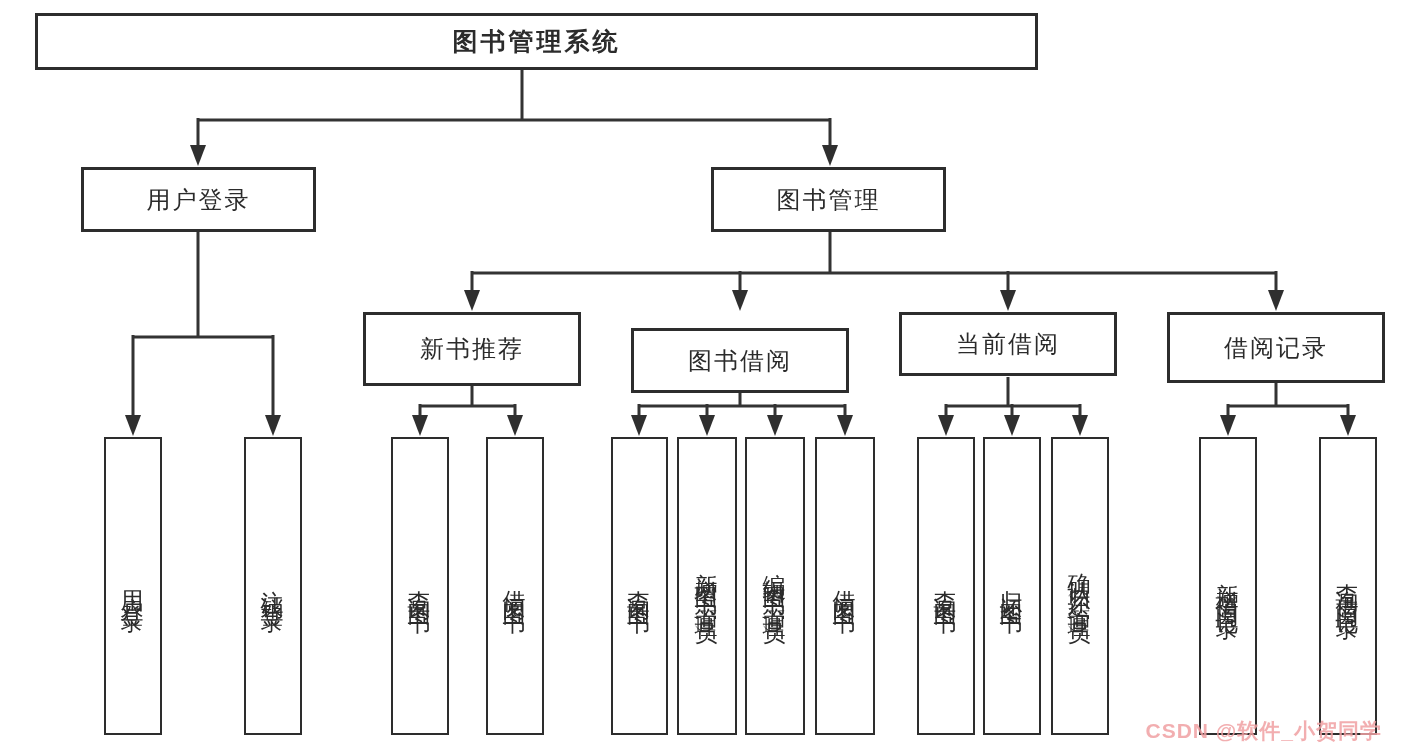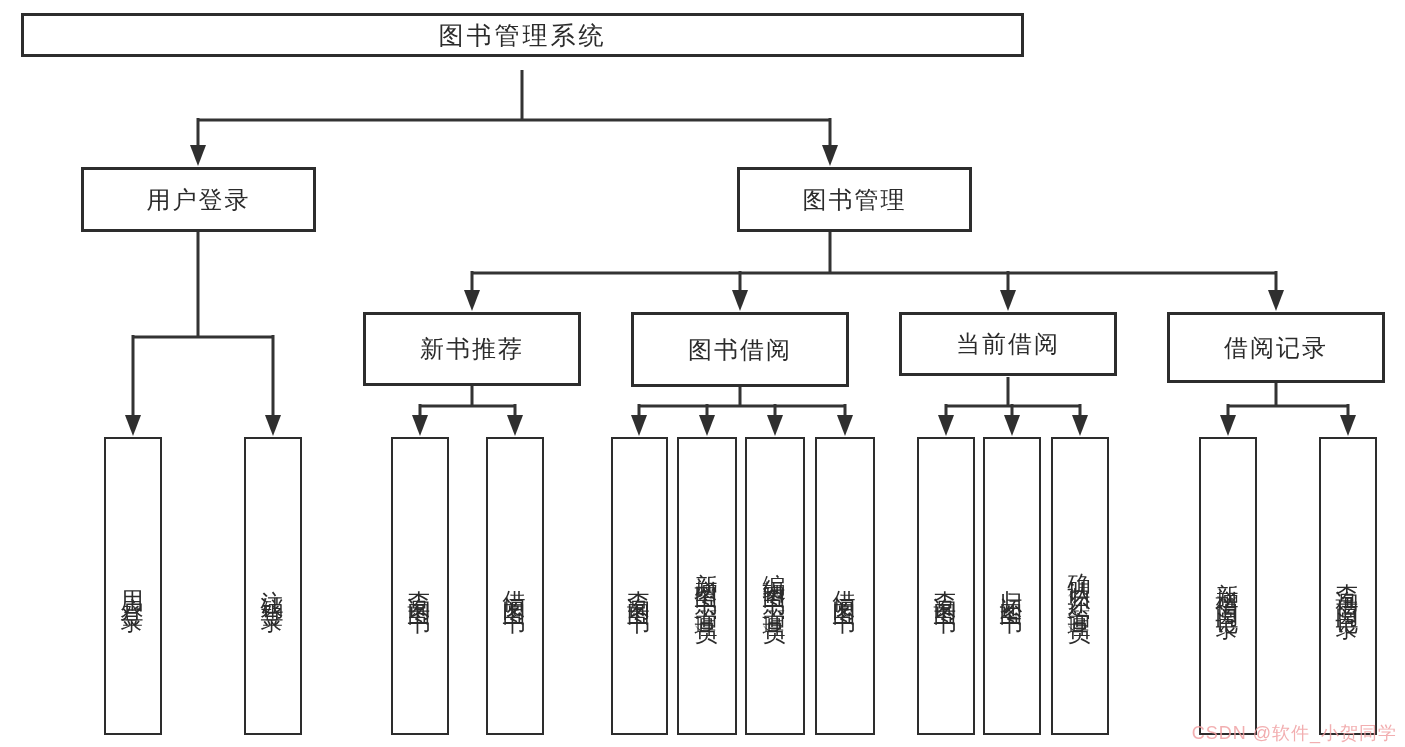--- a/index.html
+++ b/index.html
@@ -15,22 +15,22 @@
     display:flex;align-items:center;justify-content:center;
     z-index:2;white-space:nowrap;
   }
   .root-box{font-size:25px;letter-spacing:3px;}
   .h-label{font-size:24px;letter-spacing:2px;}
   .leaf{
     border-width:2px;font-size:23px;letter-spacing:7px;
     writing-mode:vertical-rl;text-orientation:mixed;
   }
   .watermark{
-    position:absolute;right:8px;bottom:2px;z-index:10;
-    font-size:18px;color:rgba(240,160,162,0.85);letter-spacing:1px;
+    position:absolute;right:23px;bottom:2px;z-index:10;
+    font-size:21px;color:rgba(240,160,162,0.85);letter-spacing:1px;font-weight:bold;
   }
 </style>
 </head>
 <body>
 
 <div class="canvas">
 
   <svg class="connectors" width="1405" height="747" viewBox="0 0 1405 747">
     <g stroke="#333333" stroke-width="3" fill="none">
       <path d="M522 70 V120 M198 120 H830 M198 118 V146 M830 118 V146"></path>
@@ -57,27 +57,27 @@
       <polygon points="767,415 783,415 775,436"></polygon>
       <polygon points="837,415 853,415 845,436"></polygon>
       <polygon points="938,415 954,415 946,436"></polygon>
       <polygon points="1004,415 1020,415 1012,436"></polygon>
       <polygon points="1072,415 1088,415 1080,436"></polygon>
       <polygon points="1220,415 1236,415 1228,436"></polygon>
       <polygon points="1340,415 1356,415 1348,436"></polygon>
     </g>
   </svg>
 
-  <div class="box root-box" style="left:21px;top:13px;width:1003px;height:44px;">图书管理系统</div>
+  <div class="box root-box" style="left:35px;top:13px;width:1003px;height:57px;font-weight:bold;">图书管理系统</div>
 
   <div class="box h-label" style="left:81px;top:167px;width:235px;height:65px;">用户登录</div>
-  <div class="box h-label" style="left:711px;top:167px;width:235px;height:65px;margin-left:26px;">图书管理</div>
+  <div class="box h-label" style="left:711px;top:167px;width:235px;height:65px;">图书管理</div>
 
   <div class="box h-label" style="left:363px;top:312px;width:218px;height:74px;">新书推荐</div>
-  <div class="box h-label" style="left:631px;top:312px;width:218px;height:75px;text-align:right;">图书借阅</div>
+  <div class="box h-label" style="left:631px;top:328px;width:218px;height:65px;text-align:right;">图书借阅</div>
   <div class="box h-label" style="left:899px;top:312px;width:218px;height:64px;">当前借阅</div>
   <div class="box h-label" style="left:1167px;top:312px;width:218px;height:71px;">借阅记录</div>
 
   <div class="box leaf" style="left:104px;top:437px;width:58px;height:298px;">用户登录</div>
   <div class="box leaf" style="left:244px;top:437px;width:58px;height:298px;">注销登录</div>
 
   <div class="box leaf" style="left:391px;top:437px;width:58px;height:298px;">查询图书</div>
   <div class="box leaf" style="left:486px;top:437px;width:58px;height:298px;">借阅图书</div>
 
   <div class="box leaf" style="left:611px;top:437px;width:57px;height:298px;">查询图书</div>

